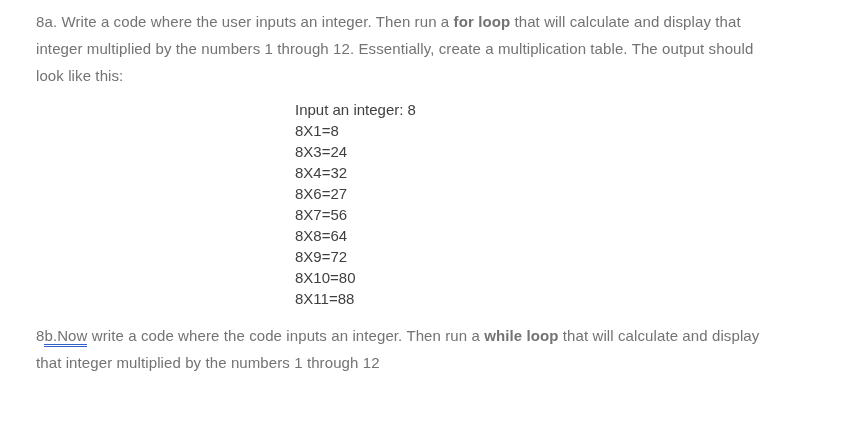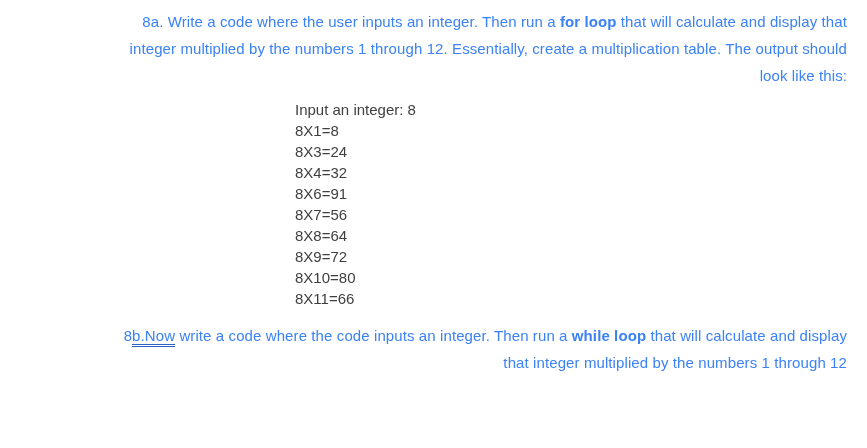--- a/index.html
+++ b/index.html
@@ -16,23 +16,22 @@
   .page {
     box-sizing: border-box;
     width: 867px;
     height: 448px;
     padding: 8px 20px 0 36px;
     background: #ffffff;
   }
   .para {
     font-size: 15px;
     line-height: 27px;
-    color: #3b82f6;
+    color: #737373;
     letter-spacing: 0.1px;
-    text-align: right;
   }
   .para .bold {
     font-weight: bold;
   }
   .para .gram {
     border-bottom: 3px double #2e62c9;
   }
   .console {
     margin: 10px 0 13px 259px;
     font-family: Liberation Sans, sans-serif;
@@ -46,20 +45,20 @@
 <body>
 
 <div class="page">
 
   <div class="para">
       <div><span>8a. Write a code where the user inputs an integer. Then run a </span><span class="bold">for loop</span><span> that will calculate and display that</span></div>
       <div><span>integer multiplied by the numbers 1 through 12. Essentially, create a multiplication table. The output should</span></div>
       <div><span>look like this:</span></div>
     </div>
 
-  <div class="console"><div>Input an integer: 8</div><div>8X1=8</div><div>8X3=24</div><div>8X4=32</div><div>8X6=91</div><div>8X7=56</div><div>8X8=64</div><div>8X9=72</div><div>8X10=80</div><div>8X11=66</div></div>
+  <div class="console"><div>Input an integer: 8</div><div>8X1=8</div><div>8X3=24</div><div>8X4=32</div><div>8X6=27</div><div>8X7=56</div><div>8X8=64</div><div>8X9=72</div><div>8X10=80</div><div>8X11=88</div></div>
 
   <div class="para">
       <div><span>8</span><span class="gram">b.Now</span><span> write a code where the code inputs an integer. Then run a </span><span class="bold">while loop</span><span> that will calculate and display</span></div>
       <div><span>that integer multiplied by the numbers 1 through 12</span></div>
     </div>
 
 </div>
 
 </body></html>

